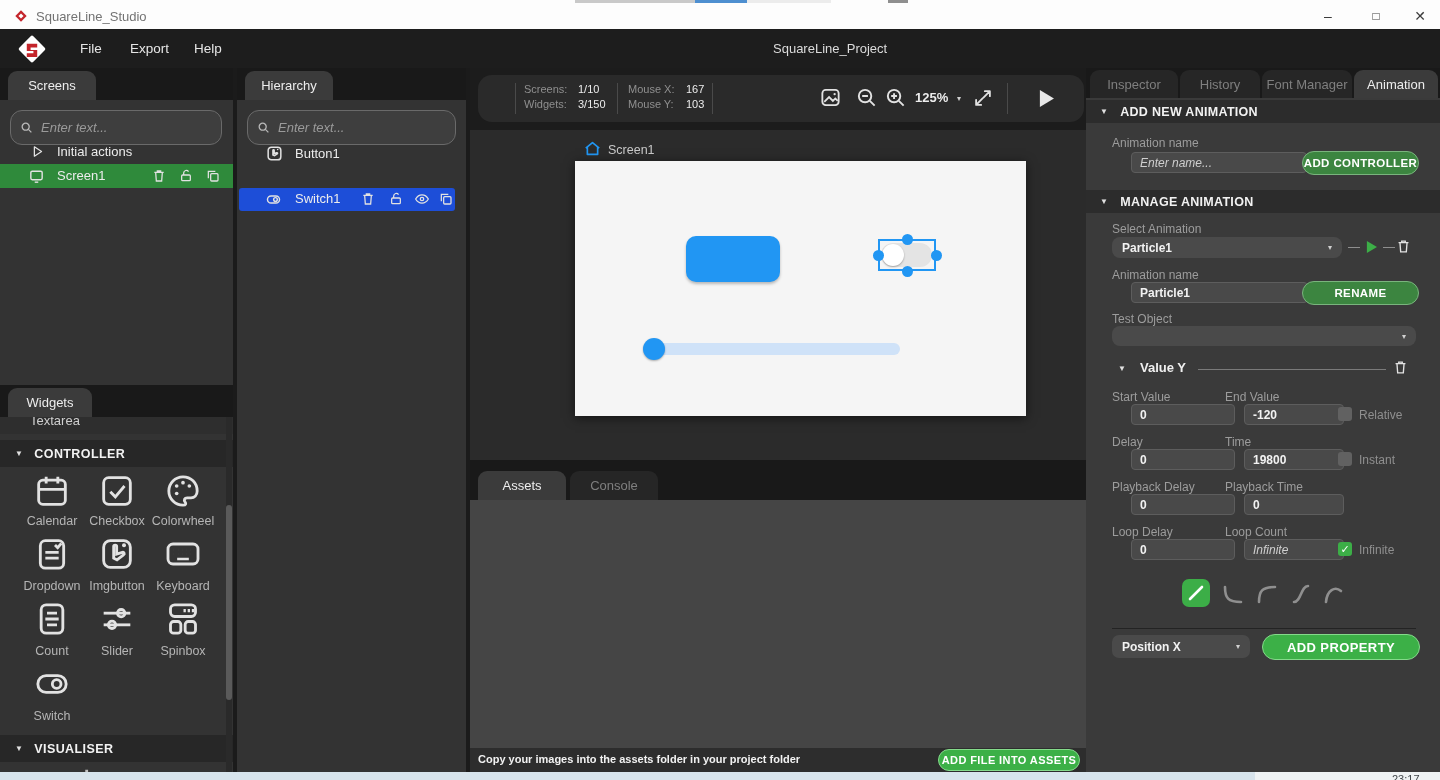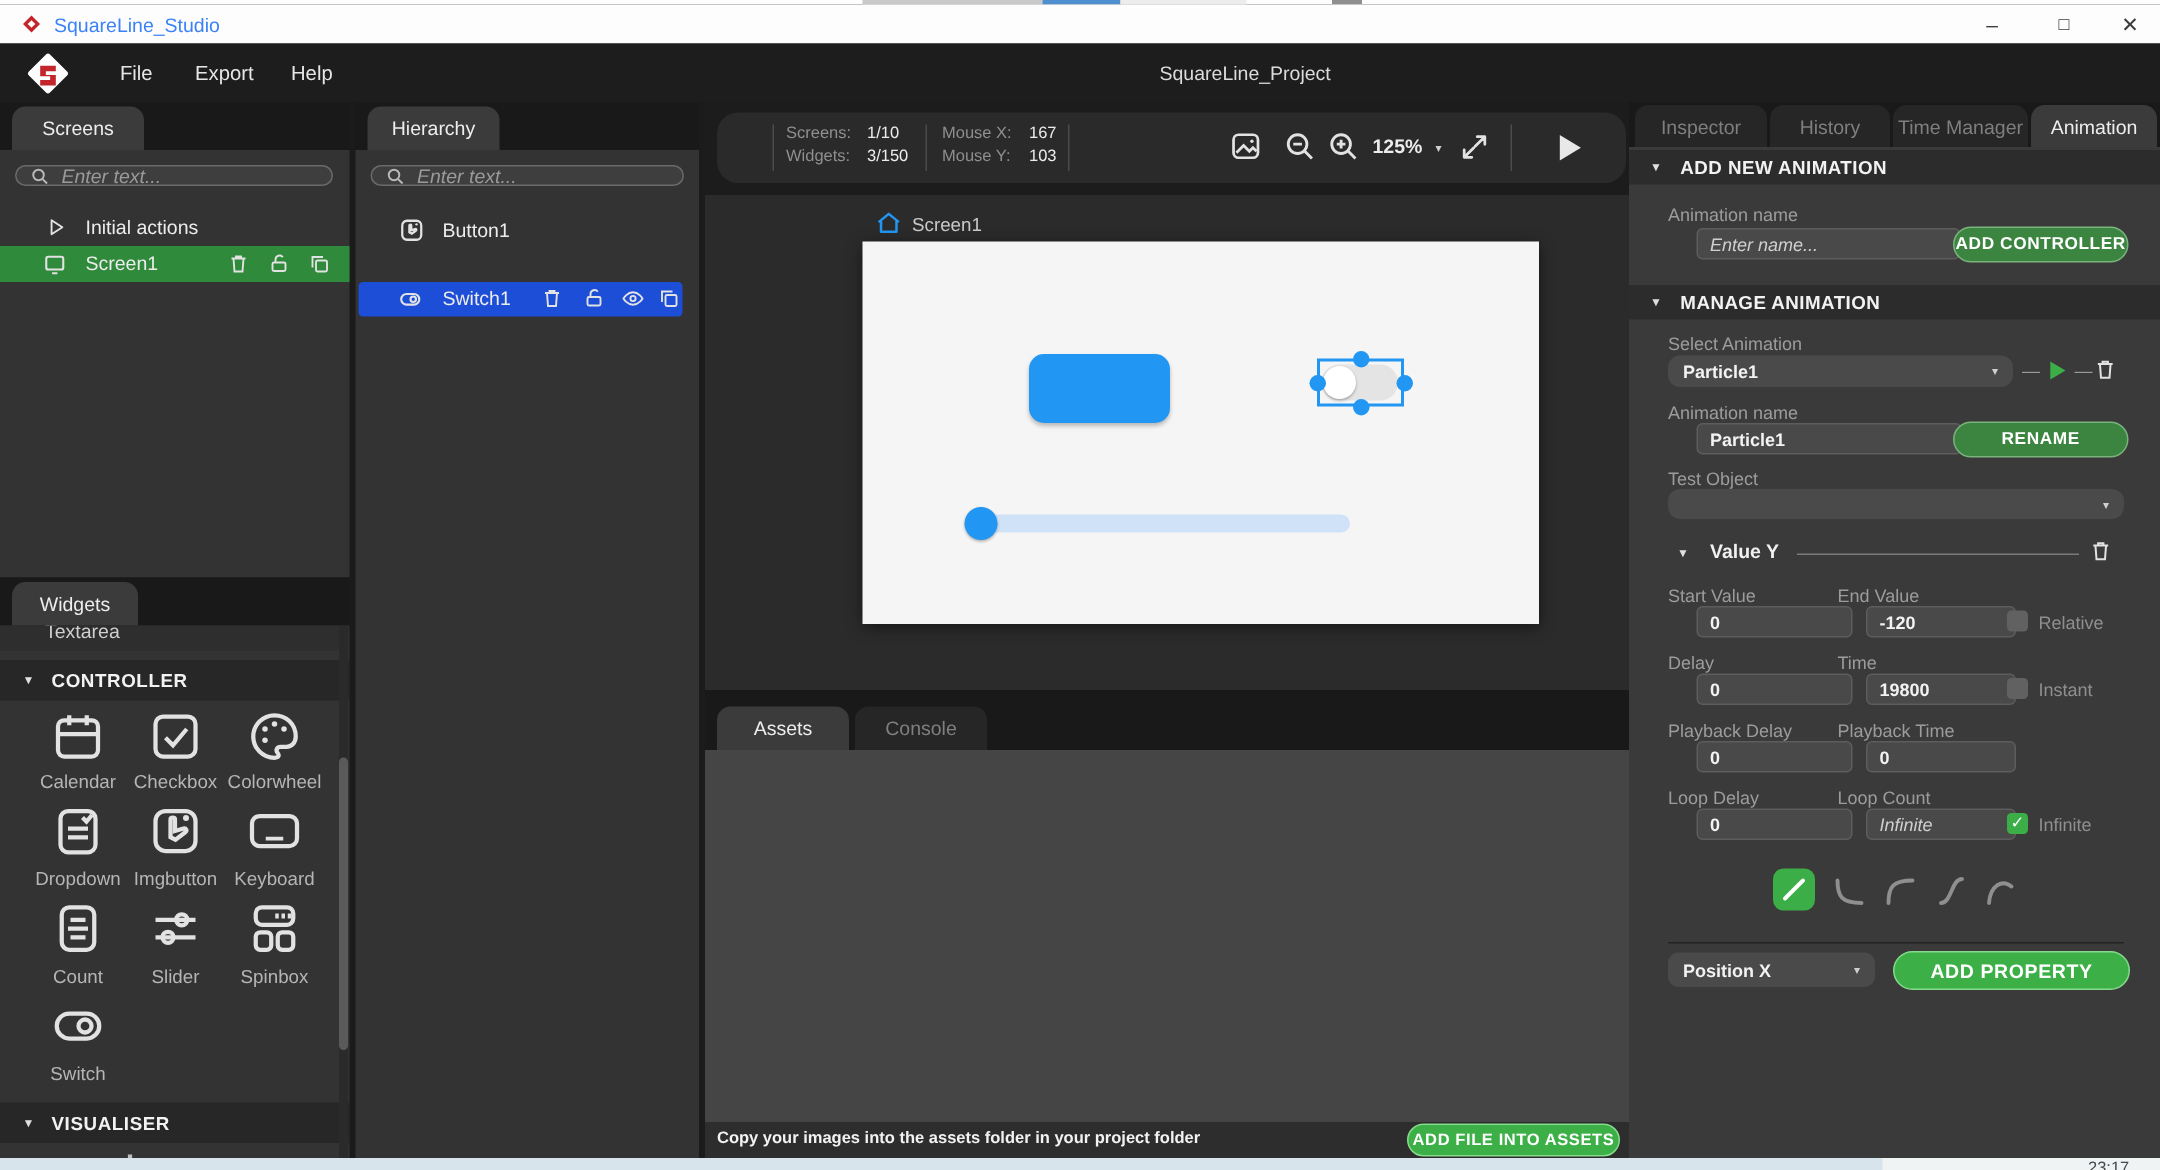--- a/index.html
+++ b/index.html
@@ -5,35 +5,35 @@
   html,body{margin:0;padding:0;background:#1b1b1b;}
   .app{position:relative;width:1440px;height:780px;background:#1b1b1b;overflow:hidden;
        font-family:"Liberation Sans","DejaVu Sans",sans-serif;color:#e8e8e8;}
   .abs{position:absolute;}
   svg{display:block;}
   .ic{color:#e2e2e2;}
   
   .topstrip{position:absolute;left:0;top:0;width:1440px;height:3px;background:#fdfdfd;}
   .seg{position:absolute;top:0;height:3px;}
   .titlebar{position:absolute;left:0;top:3px;width:1440px;height:26px;background:#fdfdfd;}
-  .tb-title{position:absolute;left:36px;top:6px;font-size:13px;color:#3b82f6;}
+  .tb-title{position:absolute;left:36px;top:6px;font-size:13px;color:#737373;}
   .wc{position:absolute;top:4px;width:24px;text-align:center;color:#3c3c3c;font-size:14px;line-height:18px;}
   
   .menubar{position:absolute;left:0;top:29px;width:1440px;height:39px;background:#1d1d1d;}
   .menu-item{position:absolute;top:12px;font-size:13.5px;color:#e6e6e6;}
   .project-title{position:absolute;left:773px;top:12px;font-size:13px;color:#dcdcdc;}
   
   .tabstrip{position:absolute;background:#191919;}
   .tab{position:absolute;height:29px;border-radius:9px 9px 0 0;background:#262626;color:#7f7f7f;
        font-size:13px;display:flex;align-items:center;justify-content:center;}
   .tab.active{background:#3b3b3b;color:#ededed;}
   
   .panel{position:absolute;background:#333333;}
   .rpanel{position:absolute;background:#3a3a3a;}
-  .search{position:absolute;height:14px;background:#3e3e3e;border:1px solid #6a6a6a;border-radius:12px;
+  .search{position:absolute;height:35px;background:#3e3e3e;border:1px solid #6a6a6a;border-radius:12px;
           display:flex;align-items:center;gap:6px;padding:2px 9px;box-sizing:border-box;}
   .search input{flex:1;min-width:0;background:transparent;border:none;outline:none;color:#ddd;
           font-size:13px;font-family:inherit;}
   .search input::placeholder{color:#9a9a9a;font-style:italic;}
   .lrow{position:absolute;display:flex;align-items:center;font-size:13px;color:#ececec;}
   .sechead{position:absolute;background:#272727;color:#f2f2f2;font-weight:bold;font-size:12.5px;
            letter-spacing:.4px;display:flex;align-items:center;}
   .sechead .arr{font-size:8px;margin:0 11px 0 15px;color:#e0e0e0;}
   .glabel{position:absolute;color:#b5b5b5;font-size:12.5px;text-align:center;width:70px;}
   
@@ -401,21 +401,21 @@
   </div>
   <div class="abs" style="left:470px;top:500px;width:616px;height:248px;background:#454545"></div>
   <div class="abs" style="left:470px;top:748px;width:616px;height:24px;background:#2d2d2d">
     <span class="abs" style="left:8px;top:5px;font-size:11px;font-weight:bold;color:#f2f2f2">Copy your images into the assets folder in your project folder</span>
     <div class="gbtn bright" style="left:468px;top:1px;width:140px;height:20px;border-radius:11px;font-size:11px">ADD FILE INTO ASSETS</div>
   </div>
 
   <div class="tabstrip" style="left:1086px;top:68px;width:354px;height:30px">
     <div class="tab" style="left:4px;top:2px;width:88px;height:28px">Inspector</div>
     <div class="tab" style="left:94px;top:2px;width:80px;height:28px">History</div>
-    <div class="tab" style="left:176px;top:2px;width:90px;height:28px">Time Manager</div>
+    <div class="tab" style="left:176px;top:2px;width:90px;height:28px">Font Manager</div>
     <div class="tab active" style="left:268px;top:2px;width:84px;height:28px">Animation</div>
   </div>
   <div class="rpanel" style="left:1086px;top:98px;width:354px;height:682px">
 
     <div class="rsechead" style="left:0;top:2px">
       <span class="arr">▼</span>
       <span>ADD NEW ANIMATION</span>
     </div>
     <span class="flabel" style="left:26px;top:38px">Animation name</span>
     <input class="finput" style="left: 26px; top: 54px; width: 176px; font-weight: normal;" placeholder="Enter name...">

